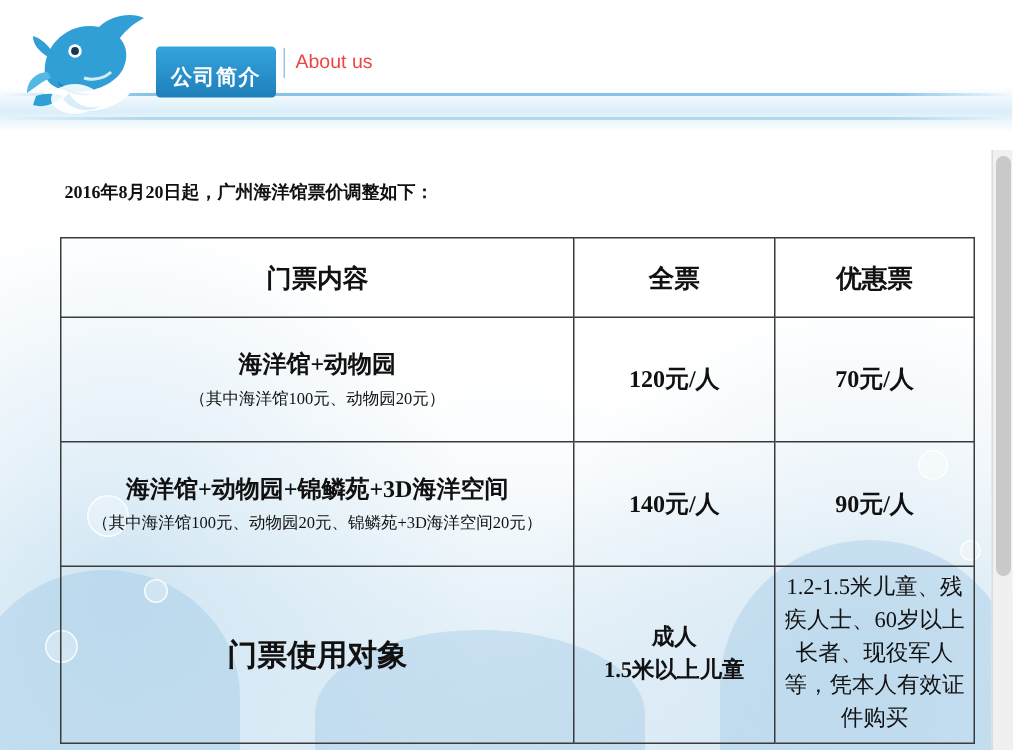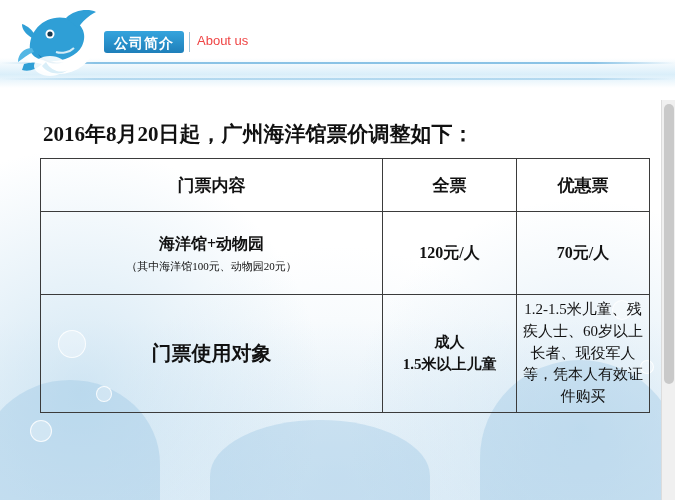--- a/index.html
+++ b/index.html
@@ -77,23 +77,23 @@
     width: 84px;
     height: 84px;
   }
 
   
   .title-tag {
     position: absolute;
     left: 104px;
     top: 31px;
     height: 22px;
-    padding: 0 10px 0 10px;
+    padding: 12px 10px 0 10px;
     display: flex;
-    align-items: flex-end;
+    align-items: flex-start;
     background: linear-gradient(180deg, #35a4dd 0%, #1e7fba 100%);
     border-radius: 3px;
     color: #ffffff;
     font-family: "Liberation Sans", sans-serif;
     font-weight: bold;
     font-size: 14px;
     letter-spacing: 1px;
     white-space: nowrap;
   }
   .title-divider {
@@ -132,21 +132,21 @@
     height: 280px;
     background: #c9c9c9;
     border-radius: 5px;
   }
 
   
   .notice {
     position: absolute;
     left: 43px;
     top: 120px;
-    font-size: 21px;
+    font-size: 12px;
     color: #111111;
     font-family: "Liberation Serif", serif;
     font-weight: 600;
     white-space: nowrap;
   }
 
   .price-table {
     position: absolute;
     left: 40px;
     top: 158px;
@@ -265,20 +265,28 @@
     </thead>
     <tbody>
       <tr class="row-a">
         <td>
           <div class="cell-main">海洋馆+动物园</div>
           <span class="cell-sub">（其中海洋馆100元、动物园20元）</span>
         </td>
         <td class="cell-price">120元/人</td>
         <td class="cell-price">70元/人</td>
       </tr>
+      <tr class="row-b">
+        <td>
+          <div class="cell-main">海洋馆+动物园+锦鳞苑+3D海洋空间</div>
+          <span class="cell-sub">（其中海洋馆100元、动物园20元、锦鳞苑+3D海洋空间20元）</span>
+        </td>
+        <td class="cell-price">140元/人</td>
+        <td class="cell-price">90元/人</td>
+      </tr>
       <tr class="row-c">
         <td class="cell-target">门票使用对象</td>
         <td class="cell-adult" style="white-space:pre-line;">成人
 1.5米以上儿童</td>
         <td class="cell-cond">1.2-1.5米儿童、残疾人士、60岁以上长者、现役军人等，凭本人有效证件购买</td>
       </tr>
     </tbody>
   </table>
 
 </div>

